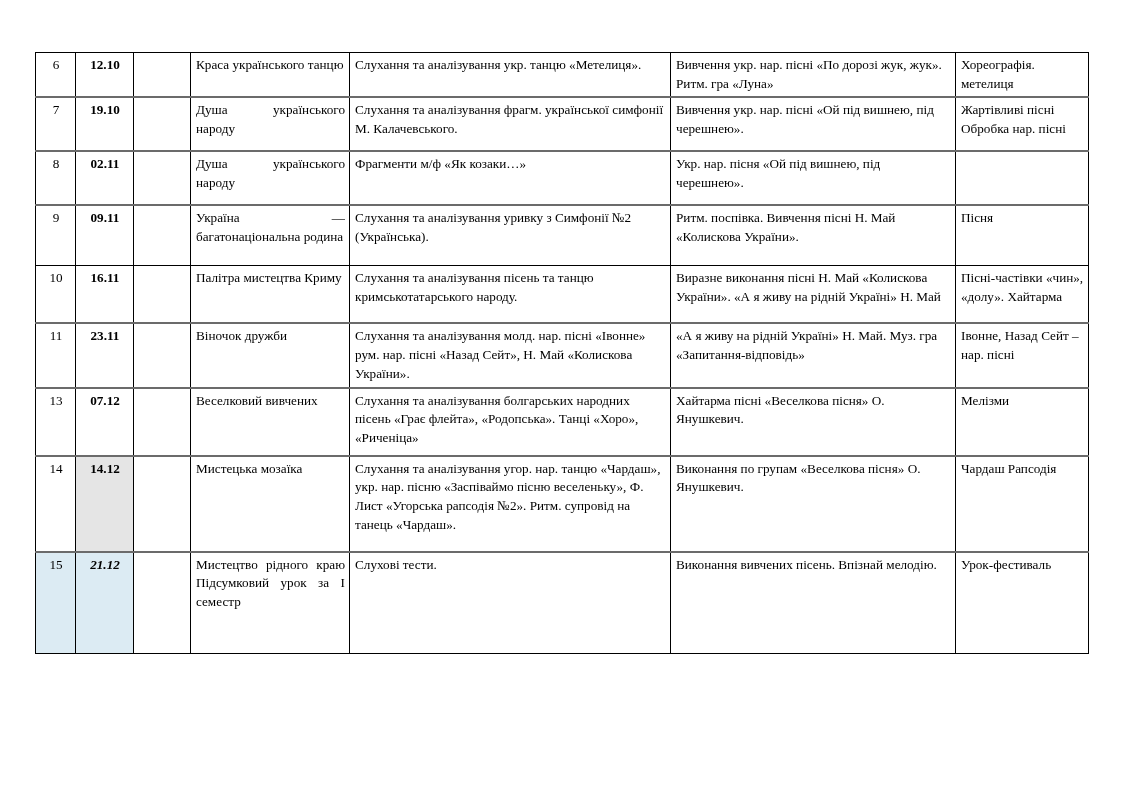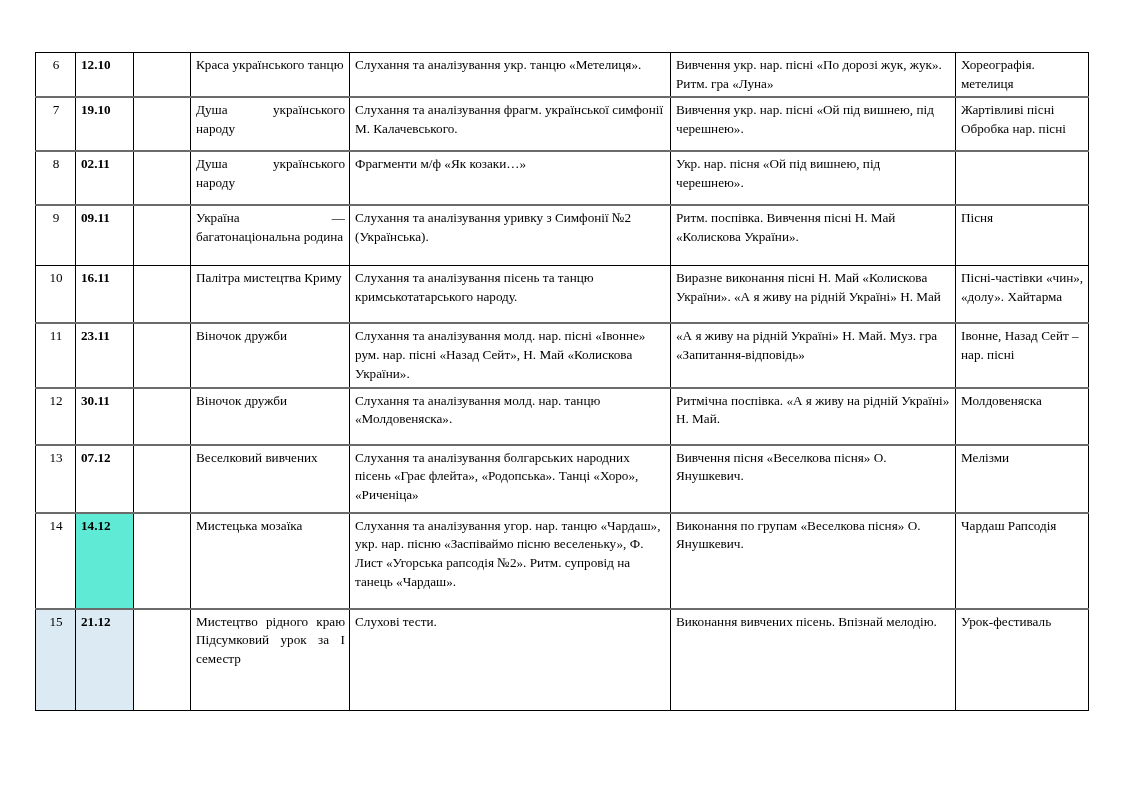--- a/index.html
+++ b/index.html
@@ -51,20 +51,21 @@
   col.c-listen{ width: 321px; }
   col.c-perf  { width: 285px; }
   col.c-notes { width: 133px; }
 
   td.num {
     text-align: center;
     font-size: 13.4px;
     padding-top: 3px;
   }
   td.date {
+    text-align: center;
     font-weight: bold;
     font-size: 13.4px;
     padding-top: 3px;
   }
   td.blank { }
   td.theme { text-align: left; margin-left: 44px; }
   td.theme.justify { text-align: justify; text-align-last: left; }
   td.body { text-align: left; }
   td.notes { text-align: left; }
 
@@ -137,50 +138,41 @@
           </tr>
           <tr class="sep-thick" style="height: 59px;">
             <td class="num">11</td>
             <td class="date">23.11</td>
             <td class="blank"></td>
             <td class="theme">Віночок дружби</td>
             <td class="body">Слухання та аналізування молд. нар. пісні «Івонне» рум. нар. пісні «Назад Сейт», Н. Май «Колискова України».</td>
             <td class="body">«А я живу на рідній Україні» Н. Май. Муз. гра «Запитання-відповідь»</td>
             <td class="notes">Івонне, Назад Сейт – нар. пісні</td>
           </tr>
-          <tr class="sep-thick" style="height: 57px;">
-            <td class="num">12</td>
-            <td class="date">30.11</td>
-            <td class="blank"></td>
-            <td class="theme">Віночок дружби</td>
-            <td class="body">Слухання та аналізування молд. нар. танцю «Молдовеняска».</td>
-            <td class="body">Ритмічна поспівка. «А я живу на рідній Україні» Н. Май.</td>
-            <td class="notes">Молдовеняска</td>
-          </tr>
           <tr class="sep-thick" style="height: 68px;">
             <td class="num">13</td>
             <td class="date">07.12</td>
             <td class="blank"></td>
             <td class="theme">Веселковий вивчених</td>
             <td class="body">Слухання та аналізування болгарських народних пісень «Грає флейта», «Родопська». Танці «Хоро», «Риченіца»</td>
-            <td class="body">Вивчення пісня «Веселкова пісня» О. Янушкевич.</td>
+            <td class="body">Хайтарма пісні «Веселкова пісня» О. Янушкевич.</td>
             <td class="notes">Мелізми</td>
           </tr>
           <tr class="sep-thick" style="height: 96px;">
             <td class="num">14</td>
-            <td class="date hl" style="background: #5eead4;">14.12</td>
+            <td class="date hl" style="background: #e5e5e5;">14.12</td>
             <td class="blank"></td>
             <td class="theme">Мистецька мозаїка</td>
             <td class="body">Слухання та аналізування угор. нар. танцю «Чардаш», укр. нар. пісню «Заспіваймо пісню веселеньку», Ф. Лист «Угорська рапсодія №2». Ритм. супровід на танець «Чардаш».</td>
             <td class="body">Виконання по групам «Веселкова пісня» О. Янушкевич.</td>
             <td class="notes">Чардаш Рапсодія</td>
           </tr>
           <tr class="sep-thick" style="height: 102px;">
             <td class="num hl" style="background: rgb(220, 235, 243);">15</td>
-            <td class="date hl" style="background: rgb(220, 235, 243);">21.12</td>
+            <td class="date hl" style="background: rgb(220, 235, 243); font-style: italic;">21.12</td>
             <td class="blank"></td>
             <td class="theme justify">Мистецтво рідного краю Підсумковий урок за I семестр</td>
             <td class="body">Слухові тести.</td>
             <td class="body">Виконання вивчених пісень. Впізнай мелодію.</td>
             <td class="notes">Урок-фестиваль</td>
           </tr>
         </tbody>
     </table>
   </div>
 </div>

